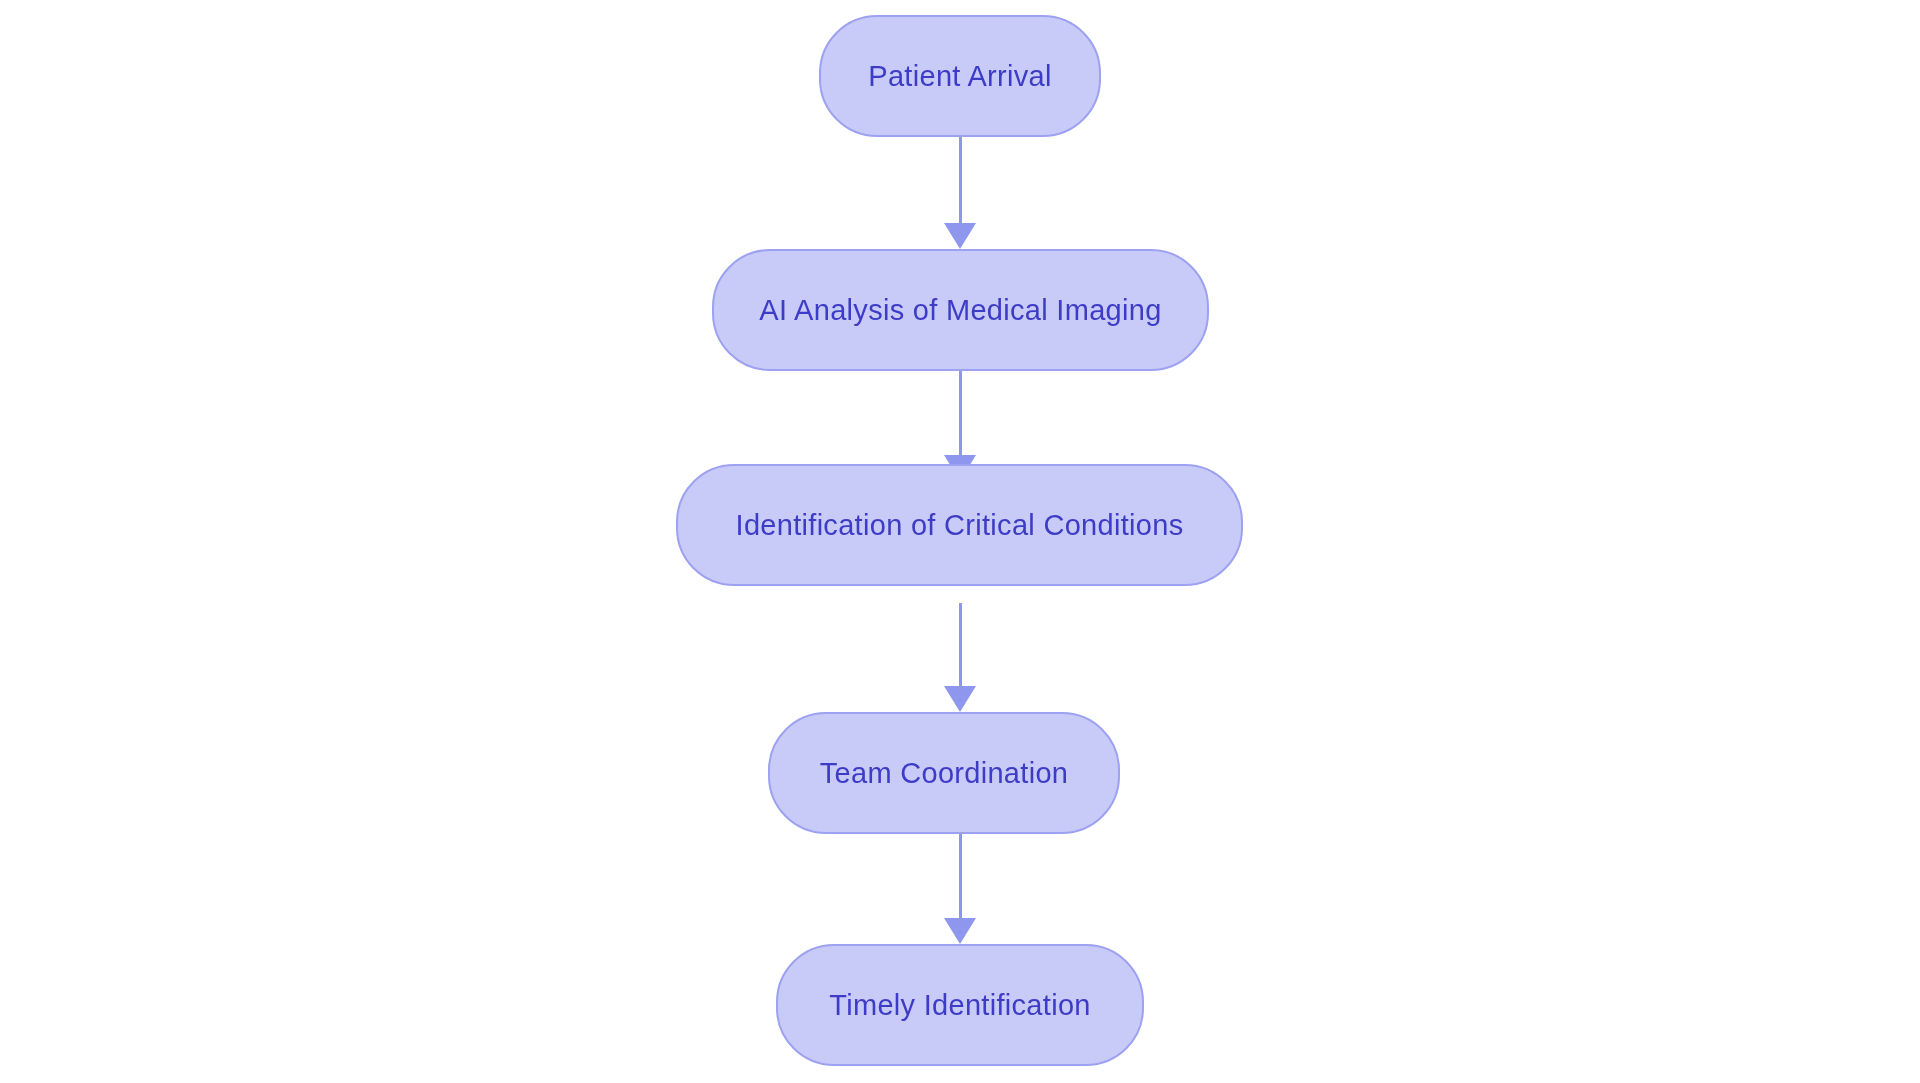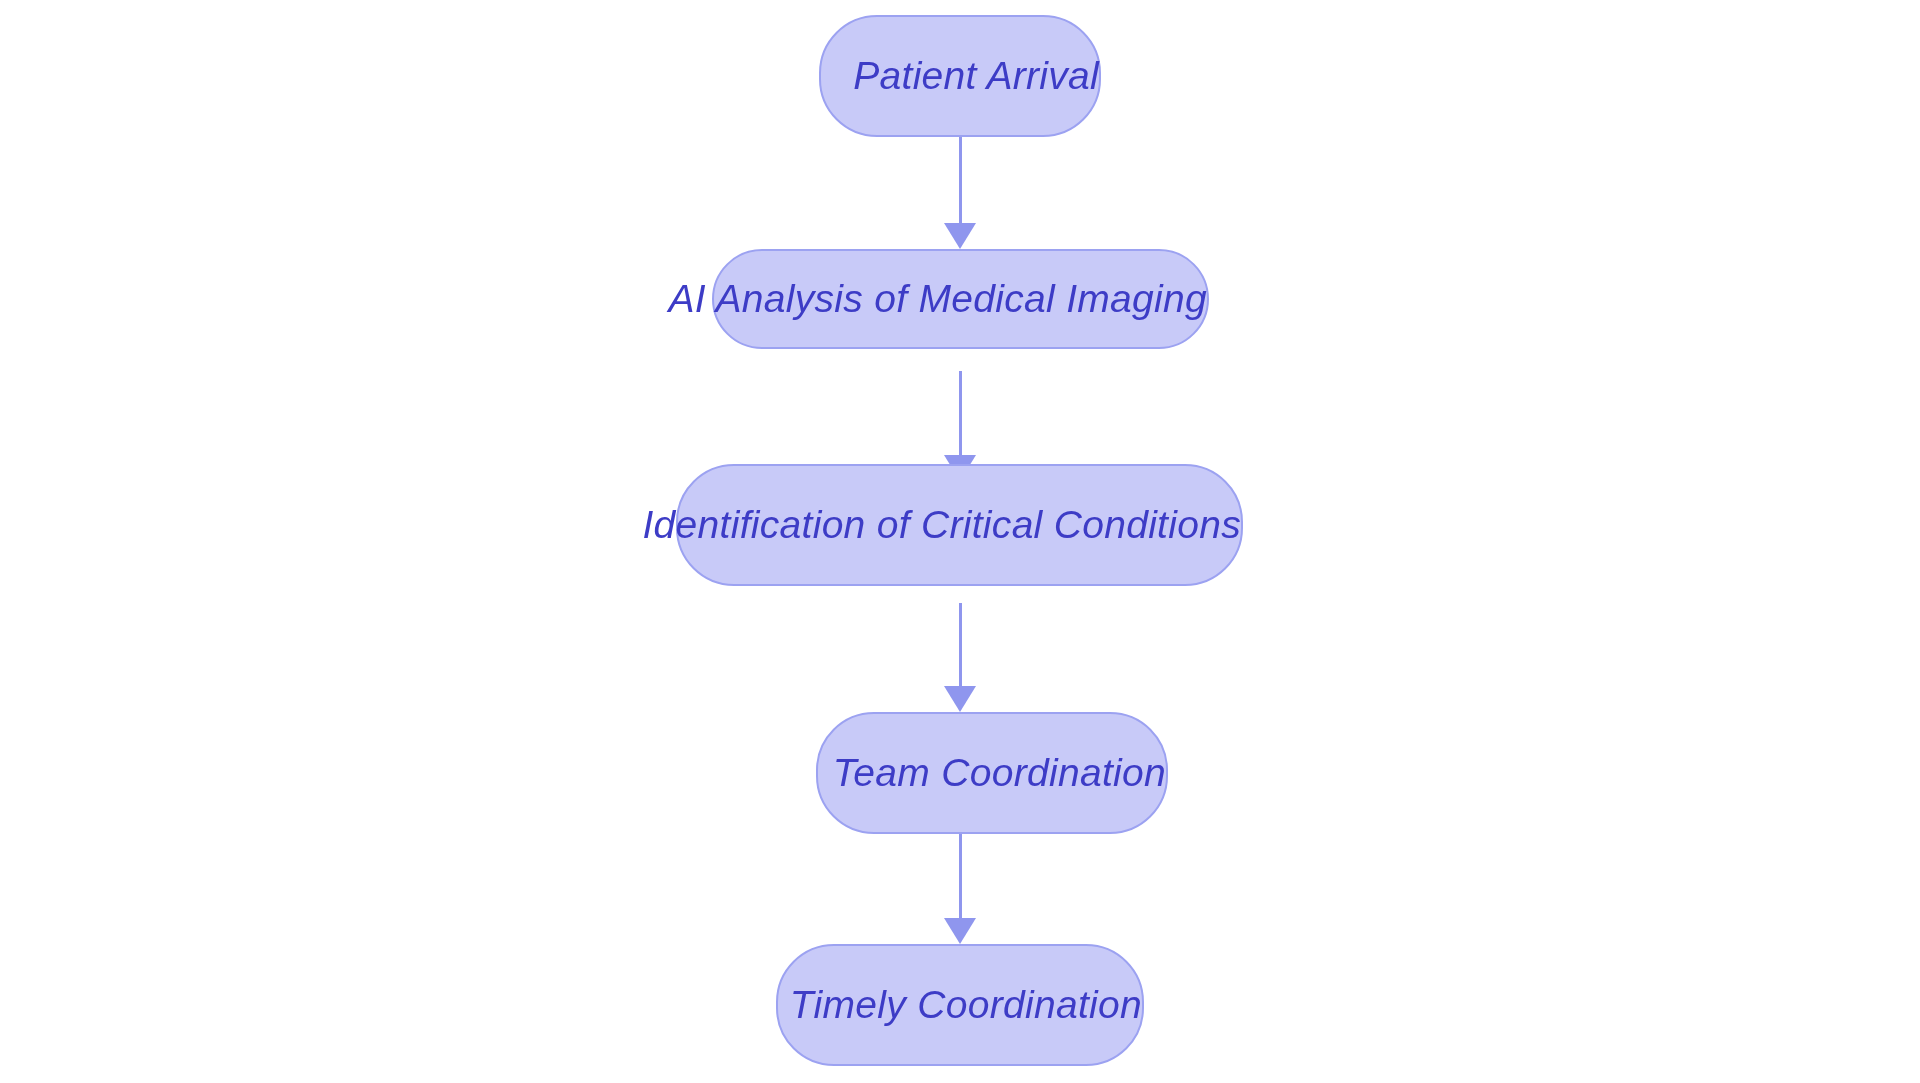--- a/index.html
+++ b/index.html
@@ -16,30 +16,29 @@
   .canvas {
     position: relative;
     width: 1920px;
     height: 1083px;
   }
   .node {
     position: absolute;
     box-sizing: border-box;
     display: flex;
     align-items: center;
-    justify-content: flex-end;
+    justify-content: center;
     background: var(--node-fill, #c8caf8);
     border: 2px solid var(--node-border, #9ca2f1);
     border-radius: 58px;
     color: var(--node-text, #3d3cc6);
-    font-size: 39px;
+    font-size: 29px;
     letter-spacing: 0.3px;
     white-space: nowrap;
     text-align: center;
-    font-style: italic;
   }
   .arrow {
     position: absolute;
     width: 32px;
     display: flex;
     flex-direction: column;
     align-items: center;
   }
   .arrow .shaft {
     width: 3px;
@@ -61,44 +60,44 @@
 
   <div class="node" style="left:819px; top:15px; width:282px; height:122px;">
     <span>Patient Arrival</span>
   </div>
 
   <div class="arrow" style="left:944px; top:137px; height:112px;">
     <div class="shaft"></div>
     <div class="head"></div>
   </div>
 
-  <div class="node" style="left:712px; top:249px; width:497px; height:100px;">
+  <div class="node" style="left:712px; top:249px; width:497px; height:122px;">
     <span>AI Analysis of Medical Imaging</span>
   </div>
 
   <div class="arrow" style="left:944px; top:371px; height:110px;">
     <div class="shaft"></div>
     <div class="head"></div>
   </div>
 
   <div class="node" style="left:676px; top:464px; width:567px; height:122px;">
     <span>Identification of Critical Conditions</span>
   </div>
 
   <div class="arrow" style="left:944px; top:603px; height:109px;">
     <div class="shaft"></div>
     <div class="head"></div>
   </div>
 
-  <div class="node" style="left:816px; top:712px; width:352px; height:122px;">
+  <div class="node" style="left:768px; top:712px; width:352px; height:122px;">
     <span>Team Coordination</span>
   </div>
 
   <div class="arrow" style="left:944px; top:834px; height:110px;">
     <div class="shaft"></div>
     <div class="head"></div>
   </div>
 
   <div class="node" style="left:776px; top:944px; width:368px; height:122px;">
-    <span>Timely Coordination</span>
+    <span>Timely Identification</span>
   </div>
 
 </div>
 
 </body></html>

